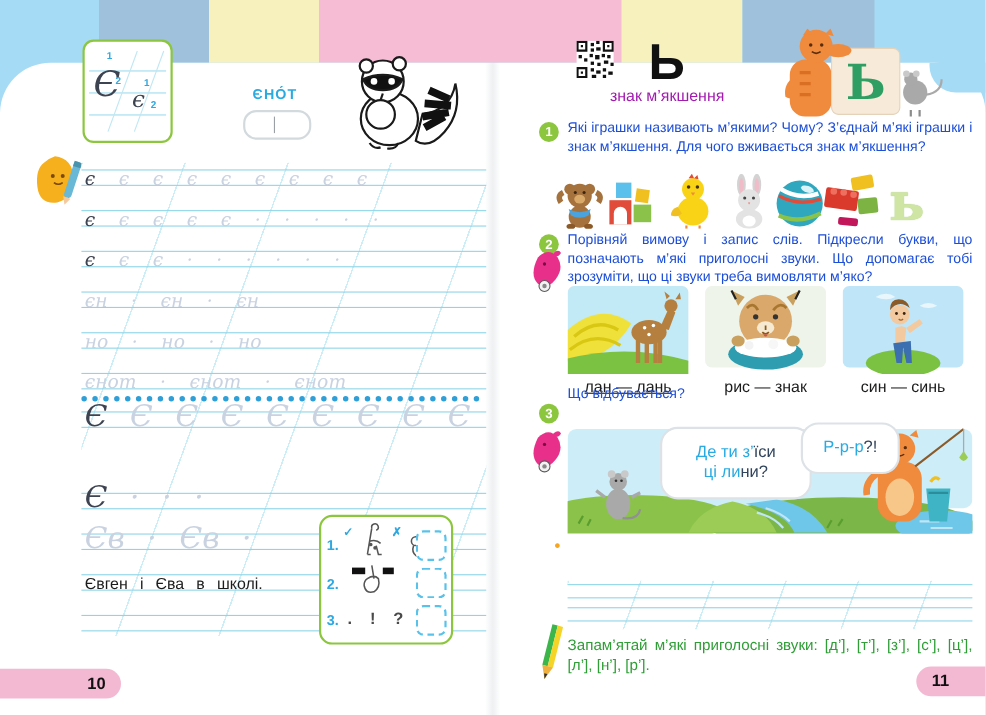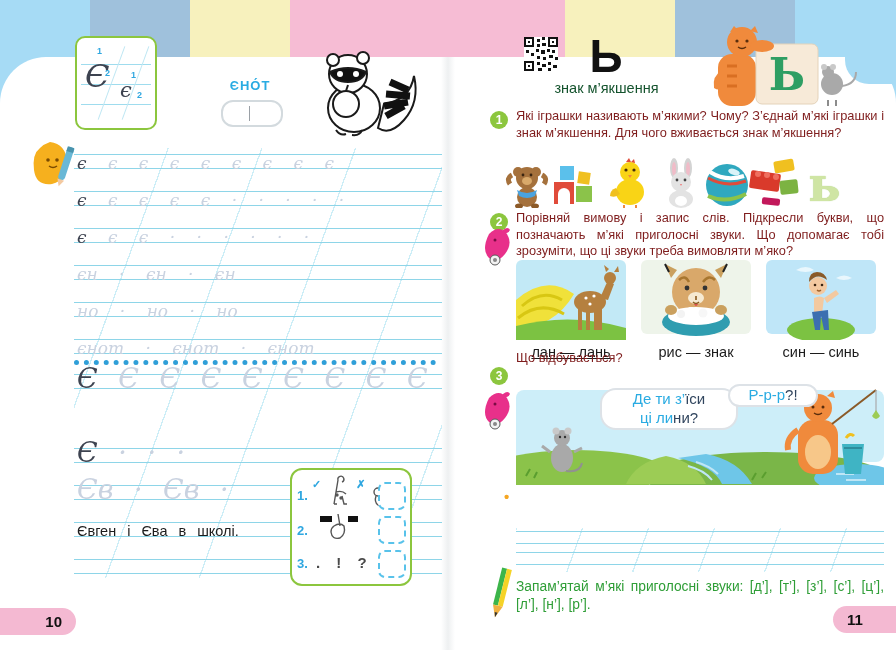--- a/index.html
+++ b/index.html
@@ -39,32 +39,32 @@
   .sentence{position:absolute;left:3px;bottom:-3px;font-family:"Liberation Sans",sans-serif;
             font-style:normal;font-size:14.5px;color:#1c1c1c;word-spacing:7px;white-space:pre;}
   
   .tipsbox{left:290px;top:468px;width:118px;height:114px;background:#fff;border:2px solid #8cc63e;border-radius:12px;}
   .tipnum{position:absolute;left:5px;color:#2fa7e0;font-weight:bold;font-size:13px;}
   .dashbox{position:absolute;left:86px;width:24px;height:24px;border:2px dashed #58c2ea;border-radius:7px;background:#fff;}
   .doodle{position:absolute;left:20px;}
   .blueglyph{color:#2fa7e0;font-weight:bold;font-size:11px;}
   .punct{font-size:15px;color:#4a4a4a;font-weight:bold;letter-spacing:6px;}
   .badge{position:absolute;background:#f4b9d2;height:27px;line-height:27px;font-weight:bold;font-size:15px;color:#101010;}
-  .badgeL{left:0;top:608px;width:62px;border-radius:0 14px 14px 0;text-align:right;padding-right:14px;}
+  .badgeL{left:0;top:608px;width:62px;border-radius:0 14px 14px 0;text-align:right;padding-right:14px;padding-left:34px;}
   .badgeR{left:833px;top:606px;width:49px;border-radius:14px 0 0 14px;text-align:left;padding-left:14px;}
   
   .bigletter{left:578px;top:33px;width:56px;text-align:center;font-size:46px;font-weight:bold;color:#111;line-height:1;}
-  .subtitle{left:534px;top:80px;width:145px;text-align:center;font-size:14.5px;color:#14532d;}
+  .subtitle{left:534px;top:80px;width:145px;text-align:center;font-size:14.5px;color:#a21caf;}
   .numcircle{position:absolute;width:18px;height:18px;border-radius:50%;background:#8cc63e;color:#fff;
              font-size:12px;font-weight:bold;text-align:center;line-height:18px;}
-  .tasktext{position:absolute;left:516px;width:368px;font-size:12.8px;line-height:1.3;text-align:justify;color:#7f1d1d;}
+  .tasktext{position:absolute;left:516px;width:368px;font-size:12.8px;line-height:1.3;text-align:justify;color:#1d4ed8;}
   .pairlabel{position:absolute;top:344px;width:110px;text-align:center;font-size:14.5px;color:#1c1c1c;}
   .scene{left:516px;top:386px;width:368px;height:99px;}
   .bubble{position:absolute;background:#fff;border:2px solid #dde2e7;border-radius:16px;
-          text-align:center;font-size:15px;line-height:1.25;padding:0 8px;color:#31455e;}
+          text-align:center;font-size:15px;line-height:1.25;padding:12px 8px;color:#31455e;}
   .blu{color:#29abe2;}
   .drk{color:#31455e;}
   .bullet{position:absolute;left:504px;top:488px;color:#f5a623;font-size:15px;font-weight:bold;}
   .rlines{left:516px;top:528px;width:368px;height:44px;
     background:repeating-linear-gradient(110deg,#cdeef7 0 1.3px,rgba(0,0,0,0) 1.3px 62px);}
   .rpair{position:absolute;left:0;right:0;height:11px;border-top:1.2px solid #8ed5e8;border-bottom:1.2px solid #8ed5e8;}
   .memo{left:516px;top:578px;width:368px;font-size:13.8px;line-height:1.3;color:#2f9e37;text-align:justify;}
   .toysrow{left:502px;top:156px;width:382px;height:52px;}
   .toy{position:absolute;bottom:0;}
   .softsign{font-family:"DejaVu Serif",serif;font-weight:bold;font-size:48px;line-height:48px;color:#cfe5a4;

